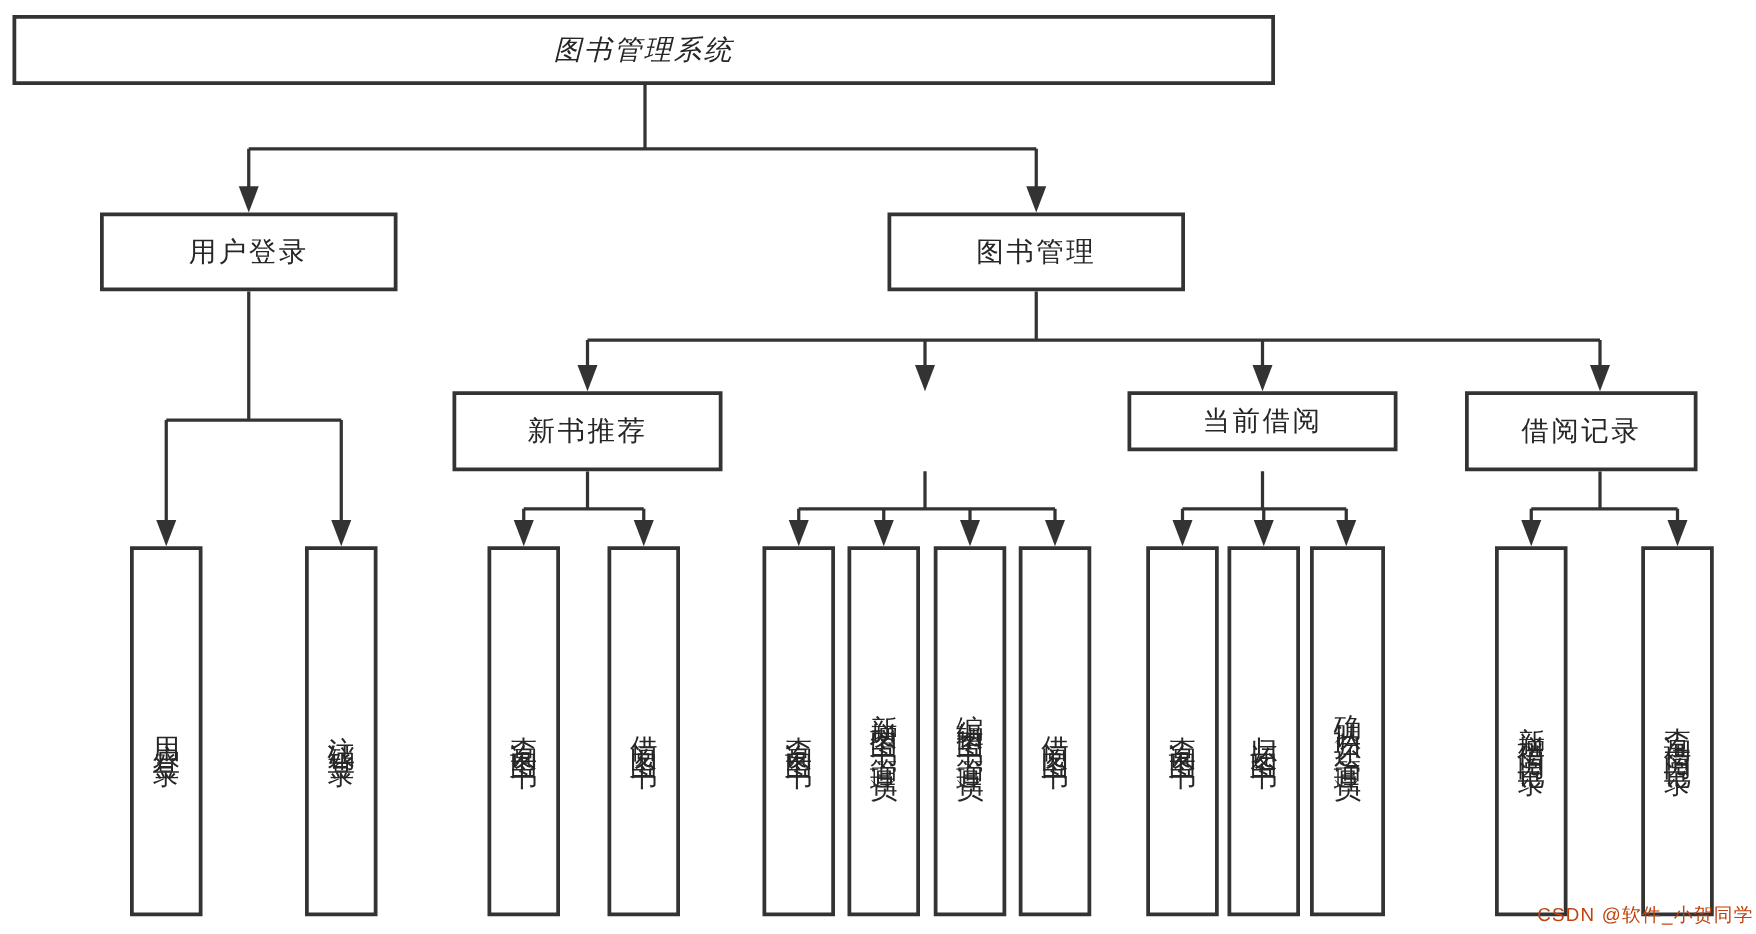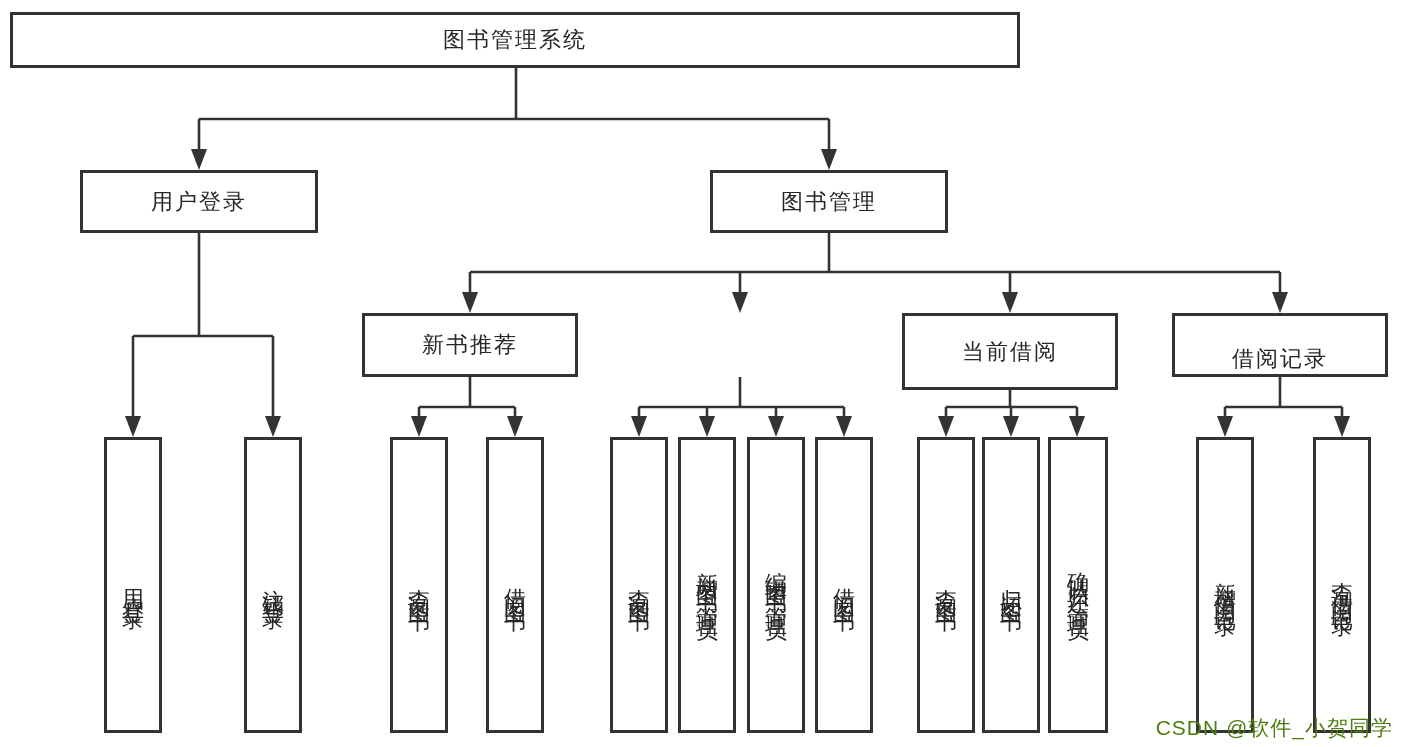--- a/index.html
+++ b/index.html
@@ -43,24 +43,24 @@
   }
   .vtext {
     writing-mode: vertical-lr;
     text-orientation: upright;
     font-size: 22px;
     line-height: 1;
     letter-spacing: 7px;
   }
   #watermark {
     position: absolute;
-    right: 12px;
+    right: 2px;
     bottom: 5px;
-    font-size: 21px;
-    color: #4d7c0f;
+    font-size: 15px;
+    color: #c2410c;
     letter-spacing: 1px;
     white-space: nowrap;
     z-index: 5;
   }
   path { stroke: #333333; stroke-width: 2.6; fill: none; }
   polygon { fill: #333333; stroke: none; }
 </style>
 </head>
 <body>
 
@@ -94,38 +94,38 @@
     <polygon points="699,416 715,416 707,437"></polygon>
     <polygon points="768,416 784,416 776,437"></polygon>
     <polygon points="836,416 852,416 844,437"></polygon>
     <polygon points="938,416 954,416 946,437"></polygon>
     <polygon points="1003,416 1019,416 1011,437"></polygon>
     <polygon points="1069,416 1085,416 1077,437"></polygon>
     <polygon points="1217,416 1233,416 1225,437"></polygon>
     <polygon points="1334,416 1350,416 1342,437"></polygon>
   </svg>
 
-  <div class="node h" style="left:10px; top:12px; width:1010px; height:56px;">
+  <div class="node h" style="left:10px; top:12px; width:1010px; height:56px;font-style:italic;">
     <span>图书管理系统</span>
   </div>
 
   <div class="node h" style="left:80px; top:170px; width:238px; height:63px;">
     <span>用户登录</span>
   </div>
   <div class="node h" style="left:362px; top:313px; width:216px; height:64px;">
     <span>新书推荐</span>
   </div>
 
   <div class="node h" style="left:710px; top:170px; width:238px; height:63px;">
     <span>图书管理</span>
   </div>
-  <div class="node h" style="left:902px; top:313px; width:216px; height:77px;">
+  <div class="node h" style="left:902px; top:313px; width:216px; height:48px;">
     <span>当前借阅</span>
   </div>
-  <div class="node h" style="left:1172px; top:313px; width:216px; height:64px;align-items:flex-end;">
+  <div class="node h" style="left:1172px; top:313px; width:186px; height:64px;">
     <span>借阅记录</span>
   </div>
 
   <div class="node v" style="left:104px;">
     <span class="vtext">用户登录</span>
   </div>
   <div class="node v" style="left:244px;">
     <span class="vtext">注销登录</span>
   </div>
 

